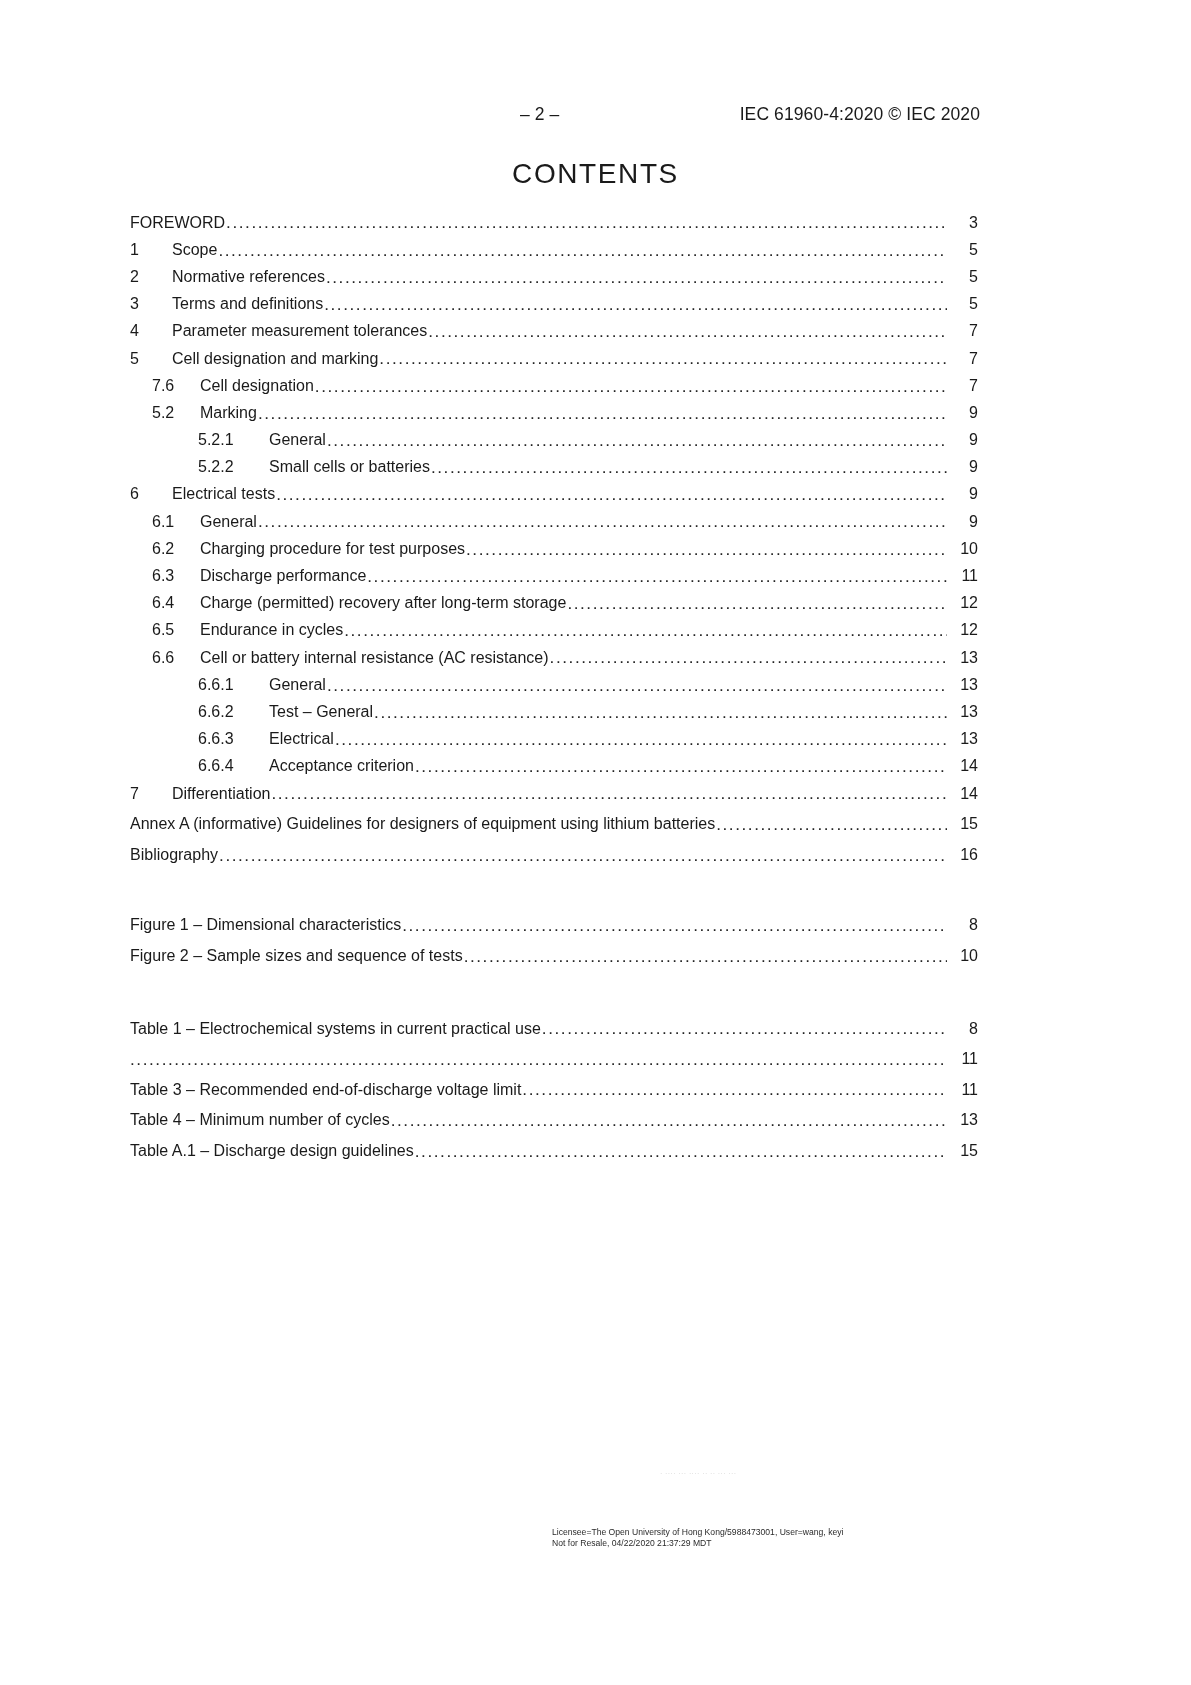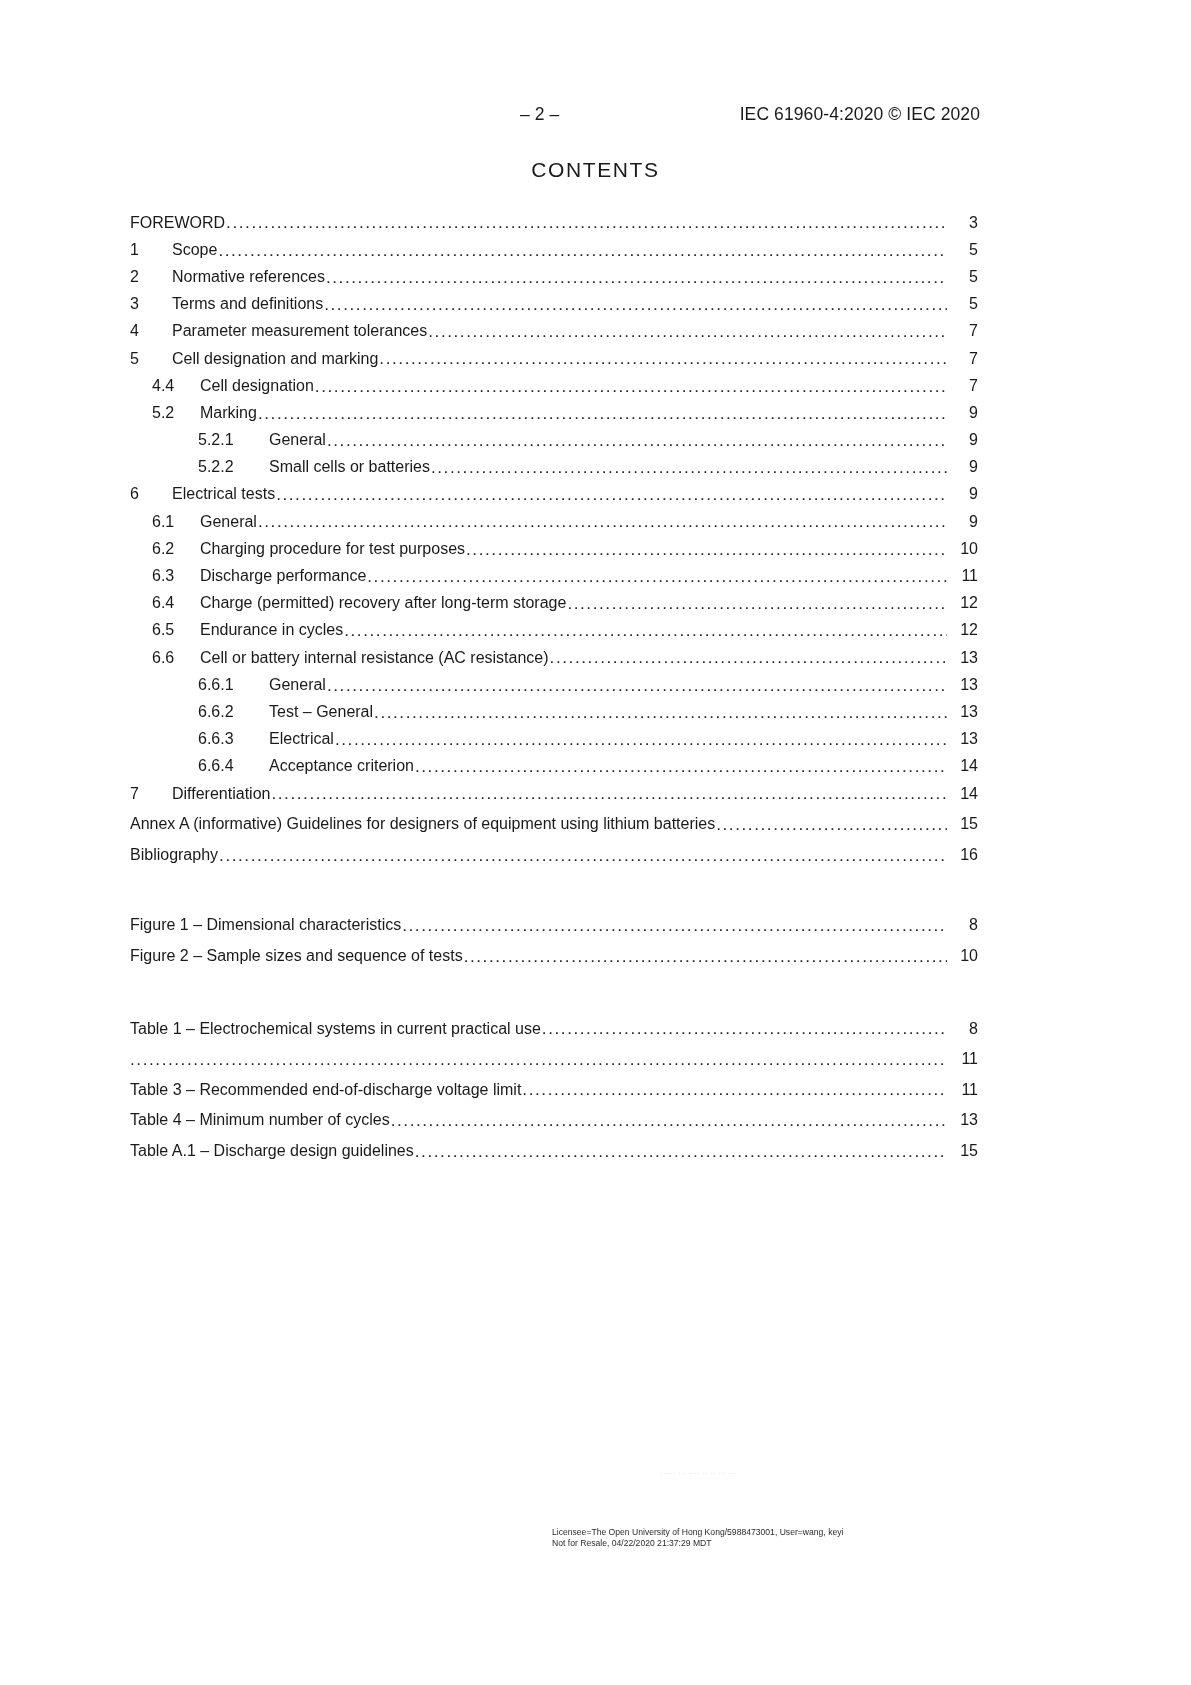--- a/index.html
+++ b/index.html
@@ -40,21 +40,21 @@
     white-space: nowrap;
   }
 
   
   .contents-title {
     position: absolute;
     top: 158px;
     left: 0;
     width: 1191px;
     text-align: center;
-    font-size: 21px;
+    font-size: 28px;
     letter-spacing: 1.6px;
   }
 
   
   .toc {
     position: absolute;
     top: 200px;
     left: 130px;
     width: 848px;
   }
@@ -190,21 +190,21 @@
           <span class="dots"></span>
           <span class="pg">7</span>
         </div>
         <div class="toc-row lvl1">
           <span class="num">5</span>
           <span class="txt">Cell designation and marking</span>
           <span class="dots"></span>
           <span class="pg">7</span>
         </div>
         <div class="toc-row lvl2">
-          <span class="num">4.4</span>
+          <span class="num">7.6</span>
           <span class="txt">Cell designation </span>
           <span class="dots"></span>
           <span class="pg">7</span>
         </div>
         <div class="toc-row lvl2">
           <span class="num">5.2</span>
           <span class="txt">Marking</span>
           <span class="dots"></span>
           <span class="pg">9</span>
         </div>

